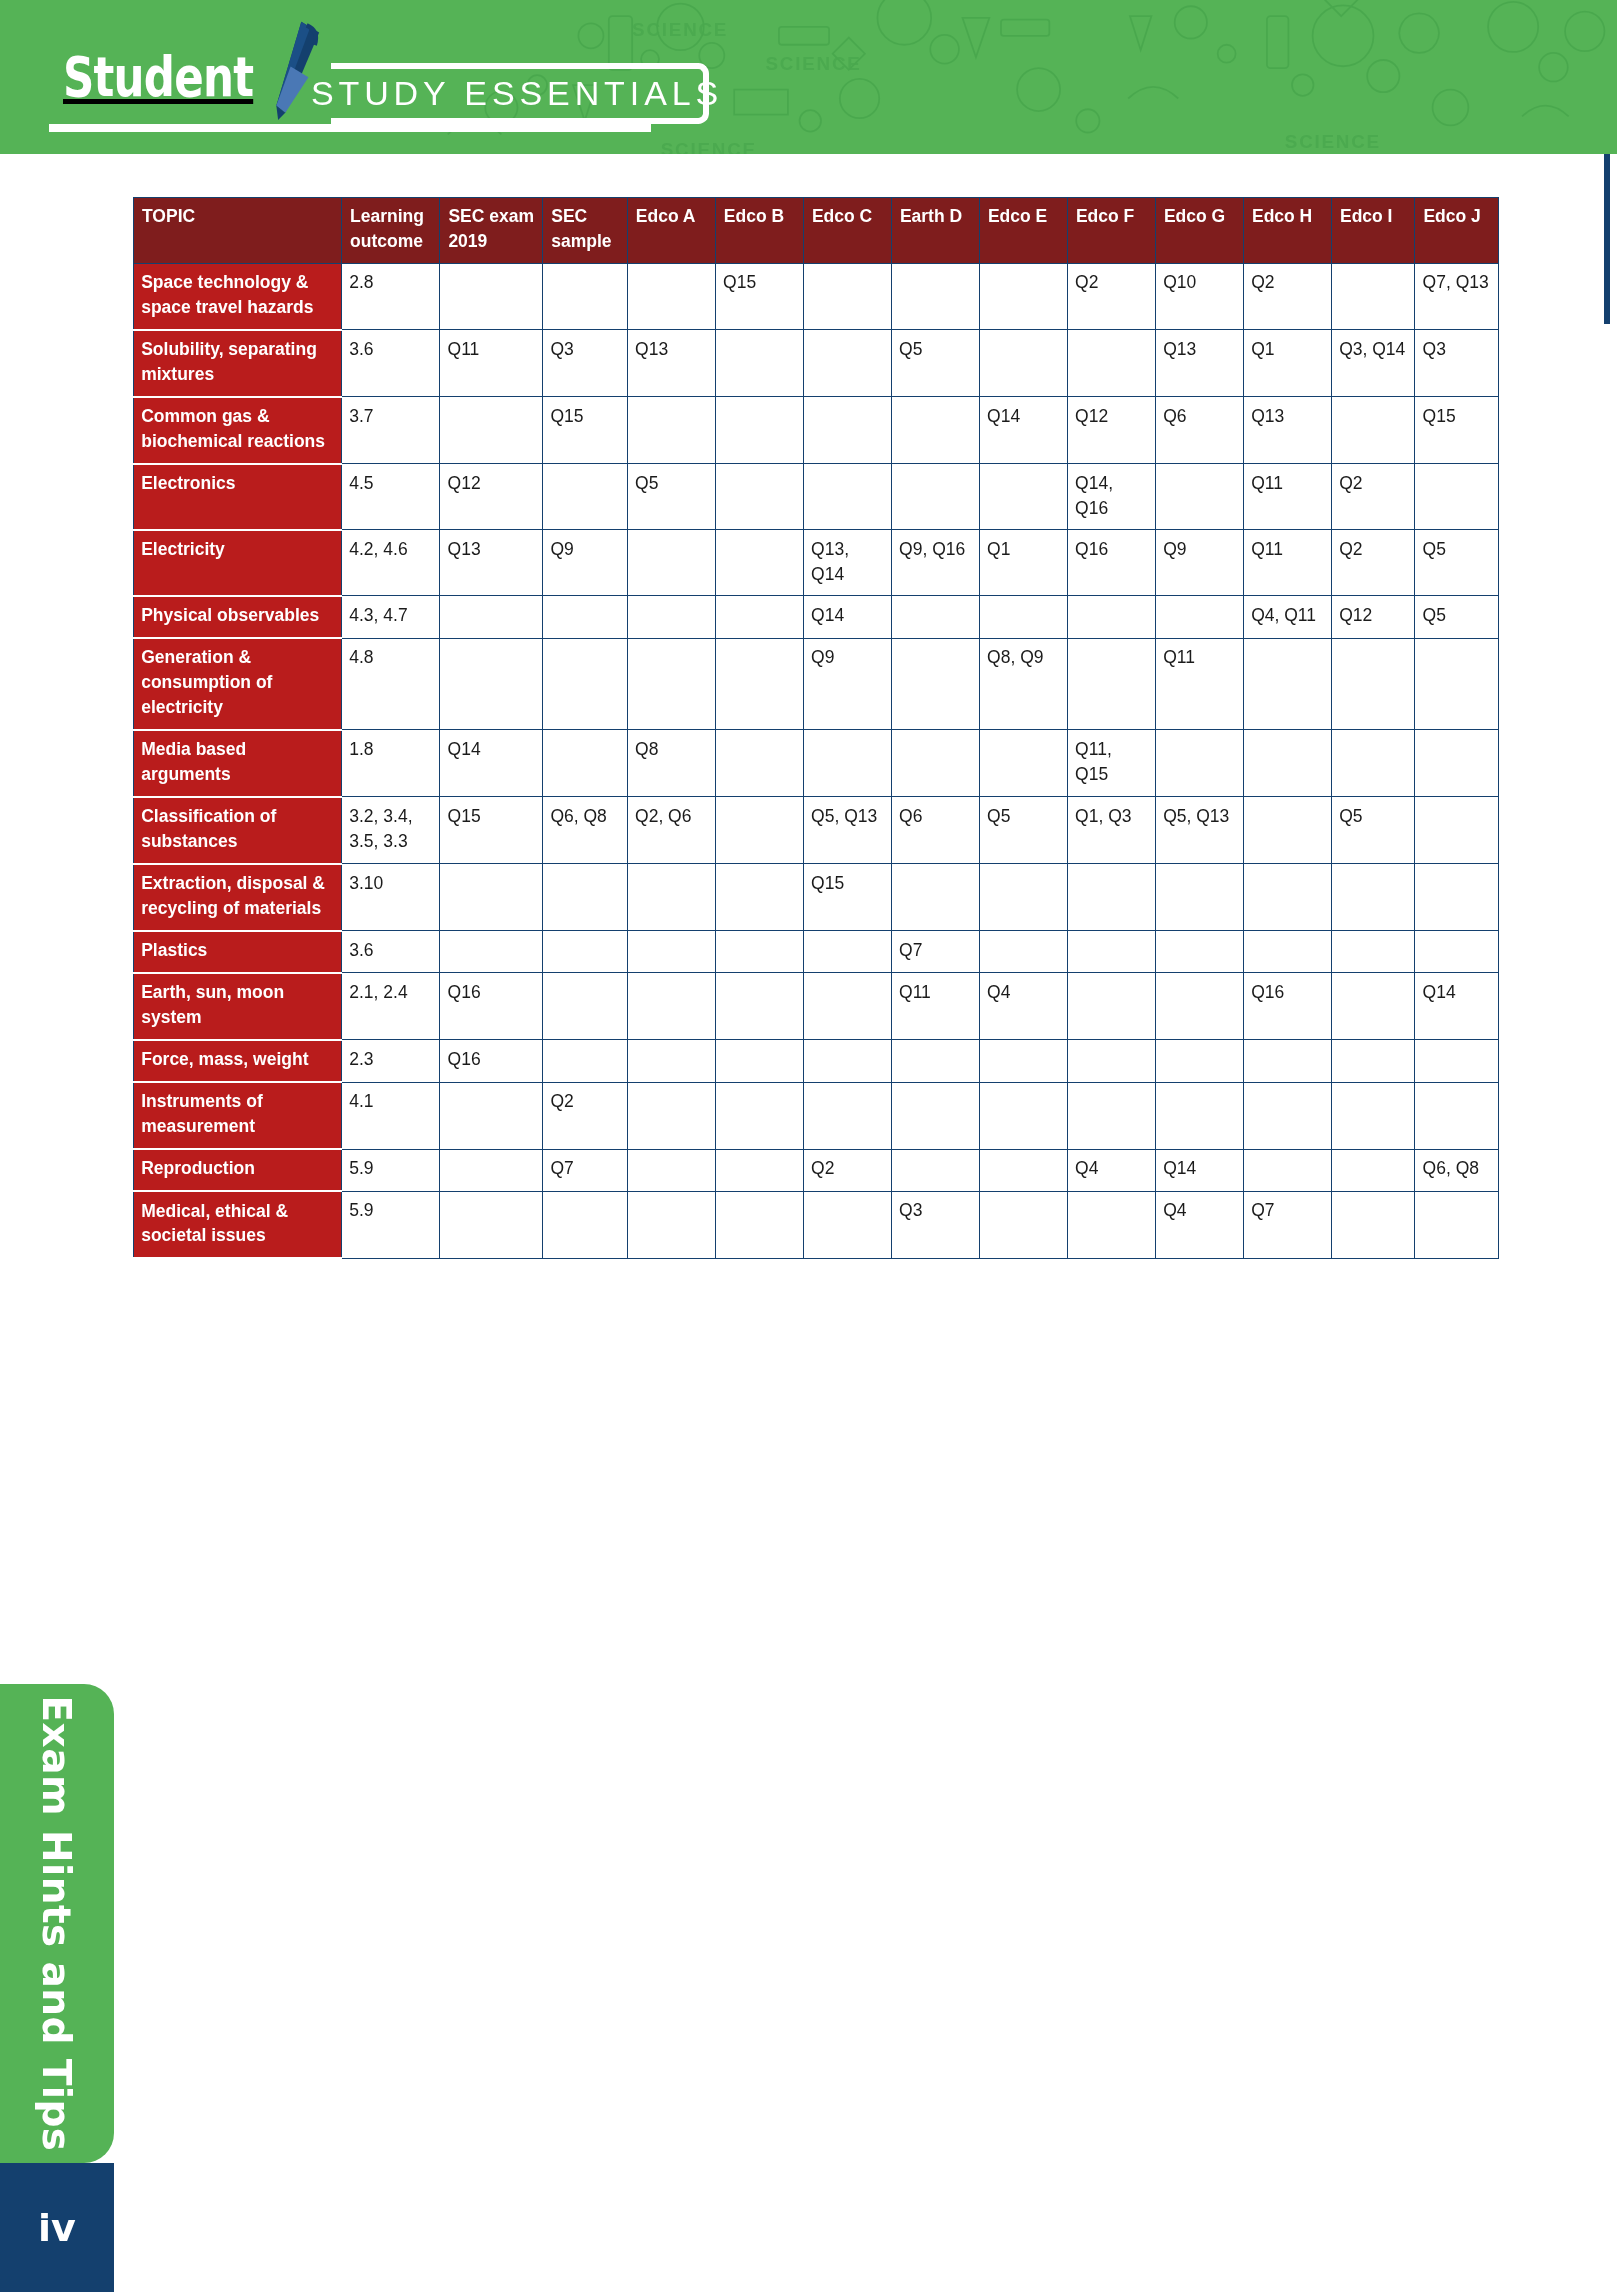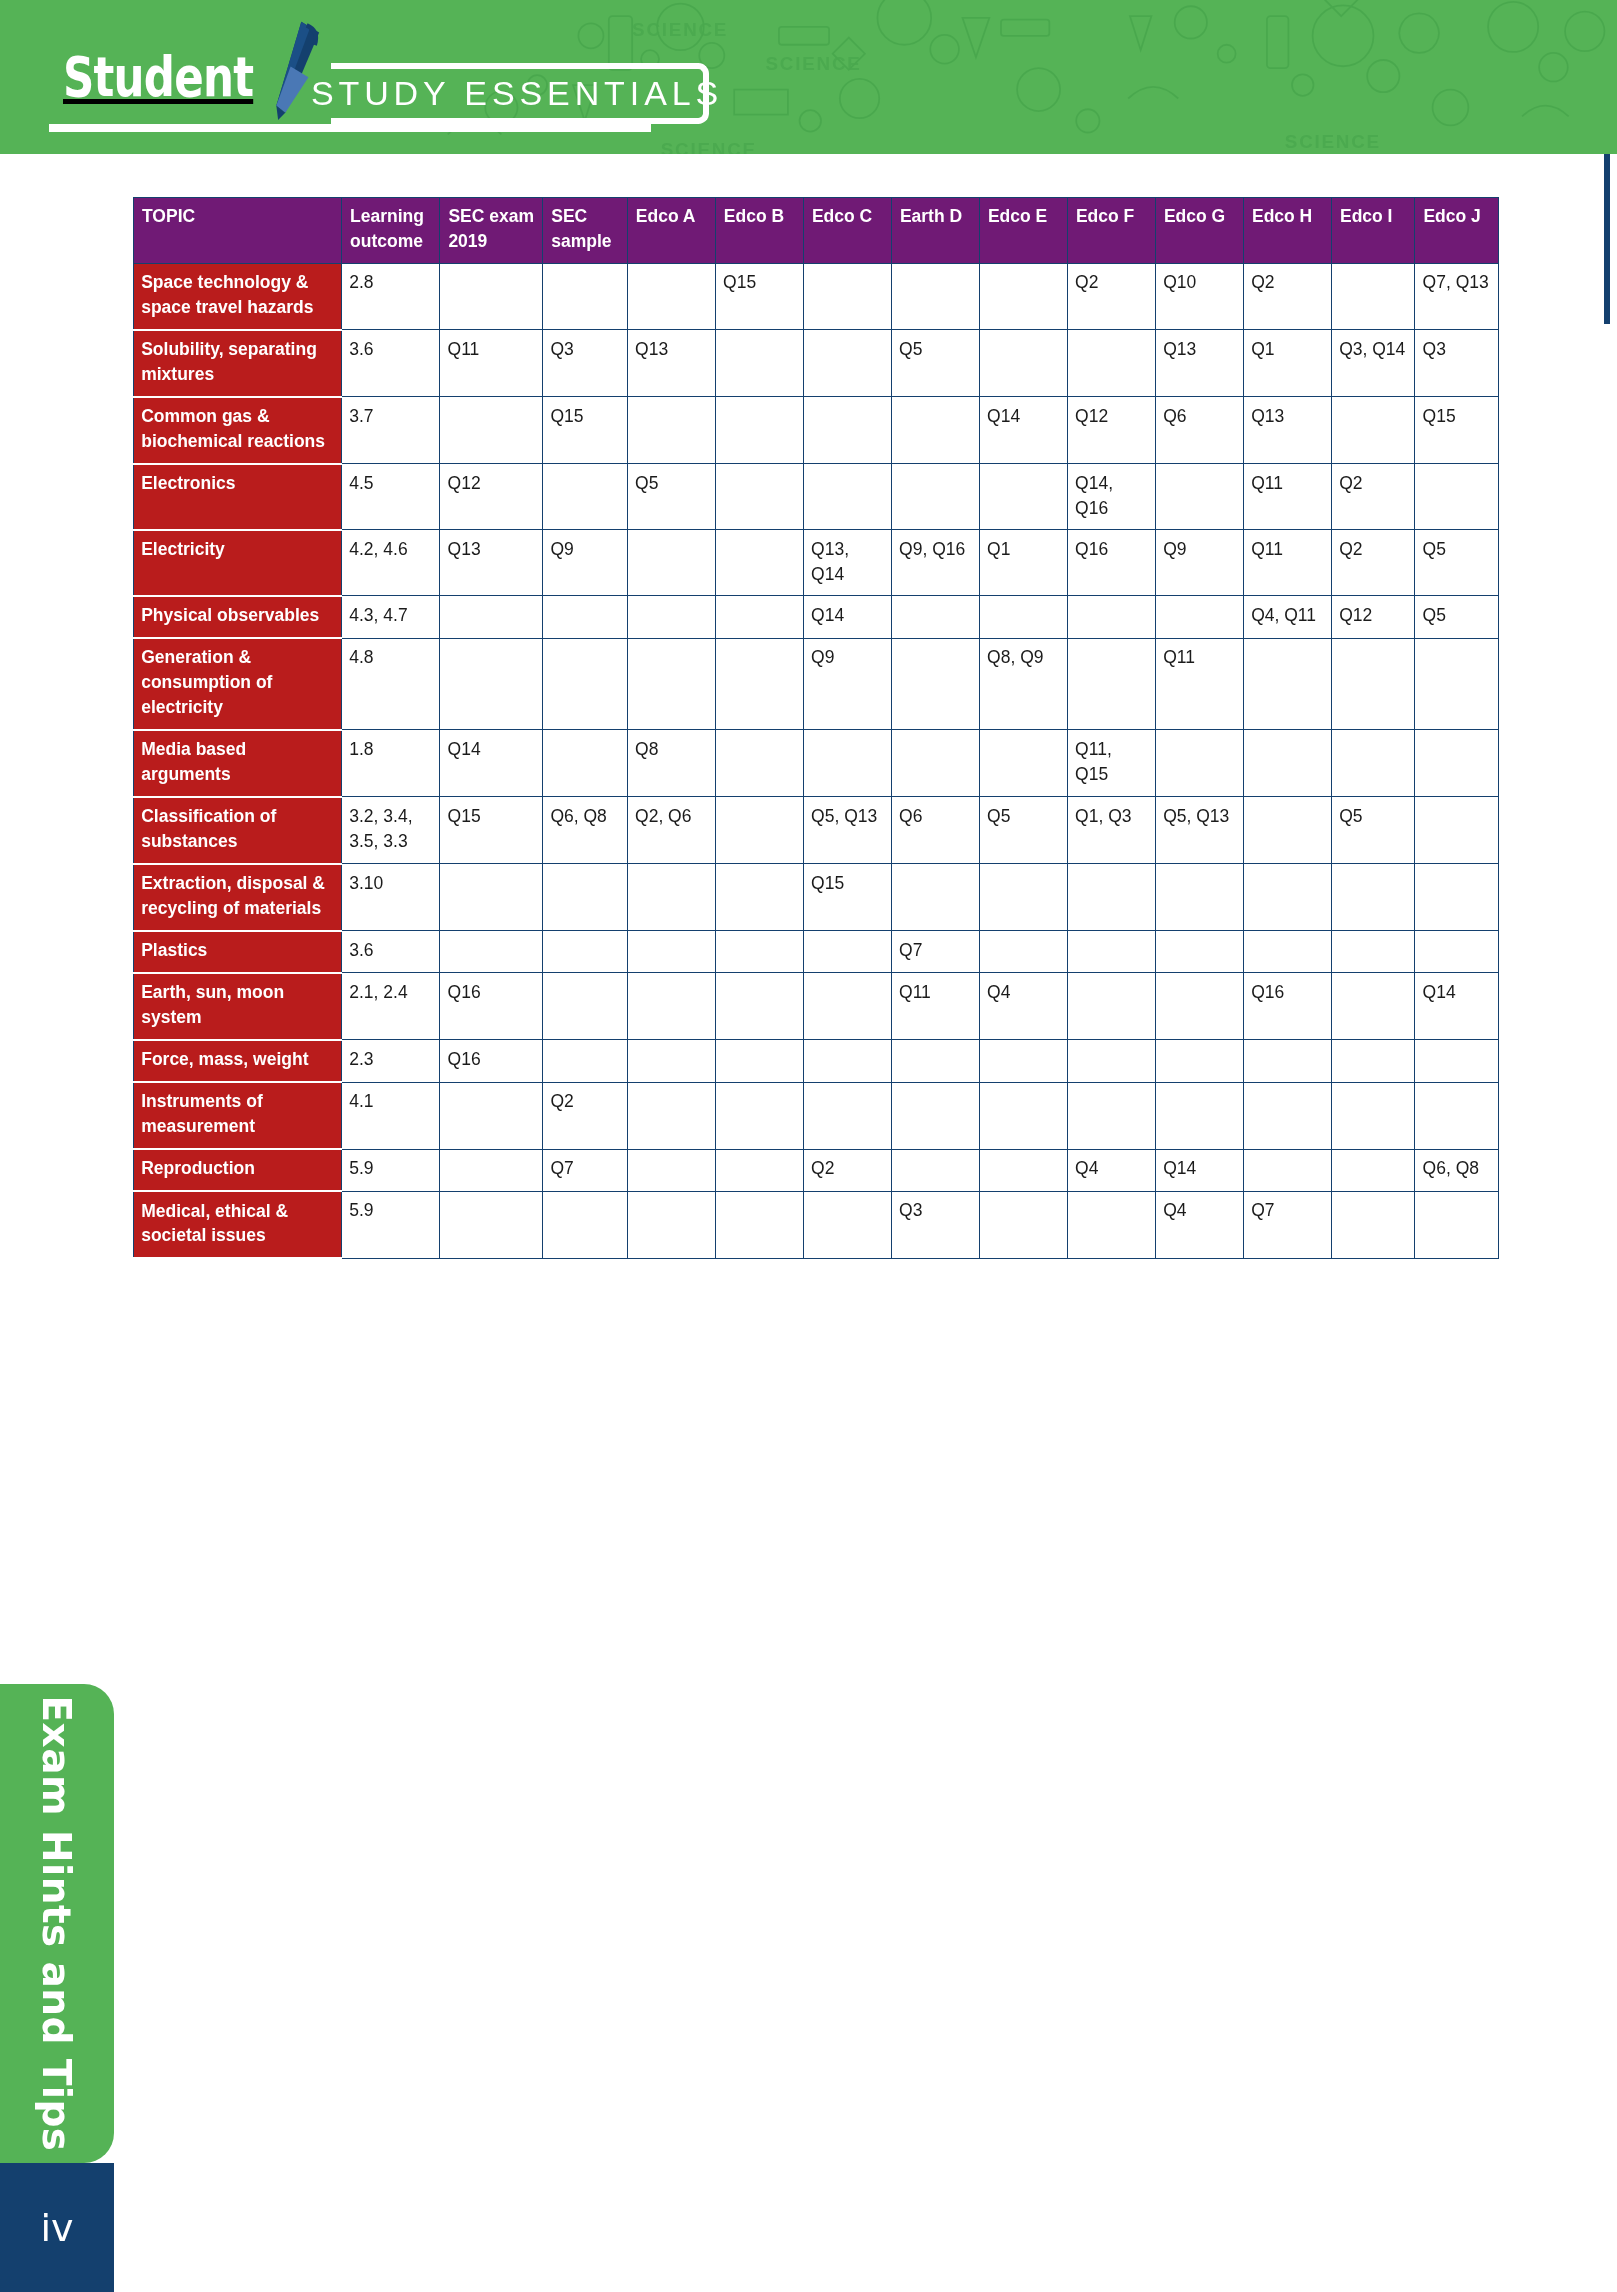--- a/index.html
+++ b/index.html
@@ -109,21 +109,21 @@
     table-layout: fixed;
   }
   table.matrix th, table.matrix td {
     border: 0.9px solid #14406E;
     vertical-align: top;
     padding: 6.3px 7.2px 9px 7.2px;
     font-size: 17.5px;
     line-height: 1.42;
   }
   table.matrix thead th {
-    background: #701a75;
+    background: #7f1d1d;
     color: #ffffff;
     font-weight: bold;
     text-align: left;
     height: 63px;
     padding-left: 8px;
   }
   table.matrix tbody th.topic {
     background: #b91c1c;
     color: #ffffff;
     font-weight: bold;
@@ -180,21 +180,21 @@
     width: 114px;
     height: 130px;
     background: #14406E;
     display: flex;
     align-items: center;
     justify-content: center;
   }
   .page-num {
     color: #ffffff;
     font-family: "DejaVu Sans", sans-serif;
-    font-weight: normal;
+    font-weight: bold;
     font-size: 38px;
   }
 </style>
 </head>
 <body>
 
 <div class="header-banner">
   <svg class="header-pattern" viewBox="0 0 1806 172" preserveAspectRatio="none" xmlns="http://www.w3.org/2000/svg">
     <g fill="none" stroke="#3f9e46" stroke-width="2">
       <circle cx="760" cy="30" r="26"></circle>

